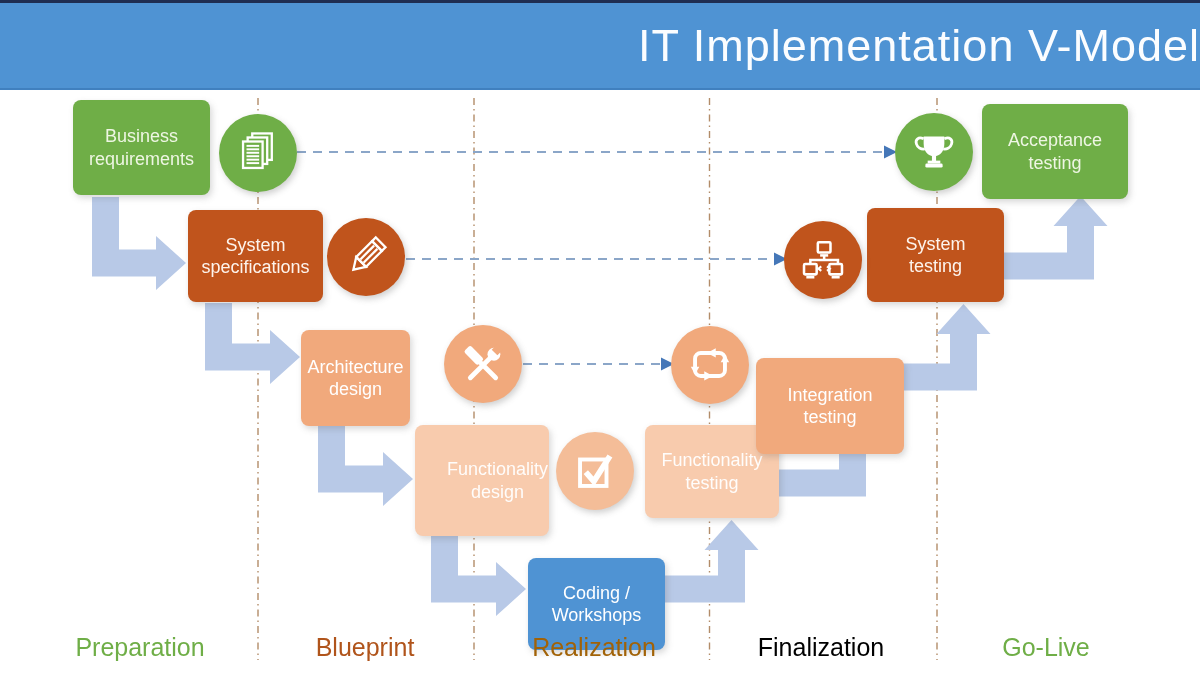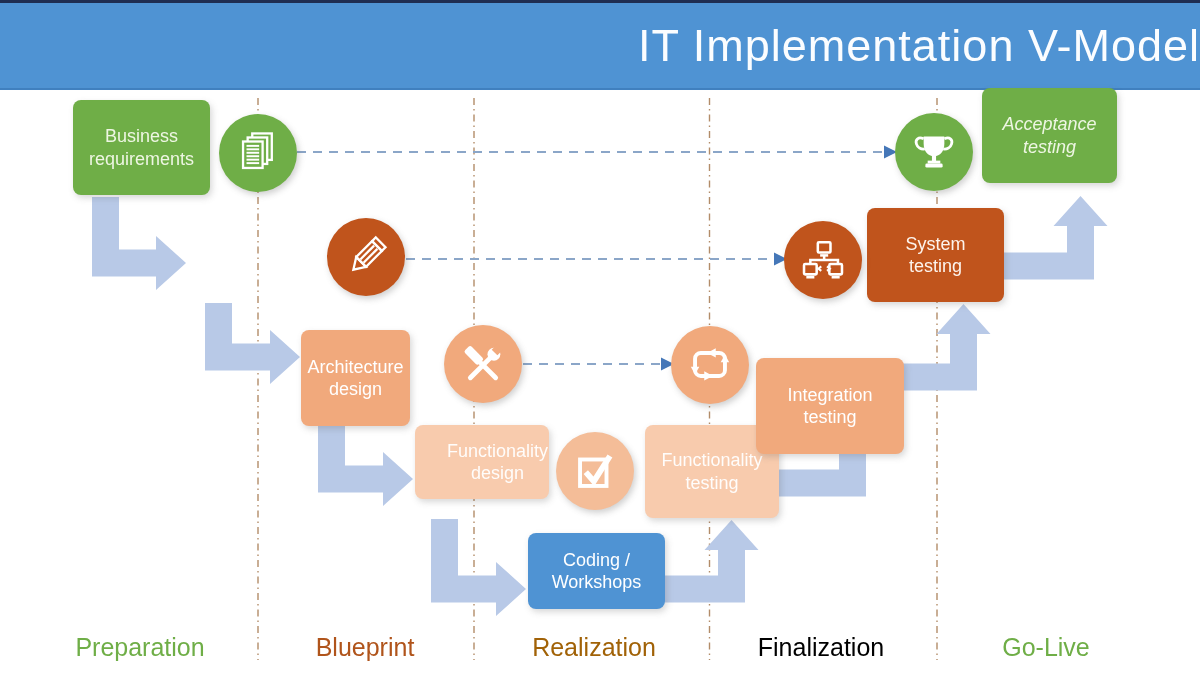--- a/index.html
+++ b/index.html
@@ -87,46 +87,49 @@
       <polygon points="779,469.5 839,469.5 839,443 825.5,443 852.5,413 879.5,443 866,443 866,496.5 779,496.5"></polygon>
       <polygon points="891,363.5 950,363.5 950,334 936.5,334 963.5,304 990.5,334 977,334 977,390.5 891,390.5"></polygon>
       <polygon points="1003,252.5 1067,252.5 1067,226 1053.5,226 1080.5,196 1107.5,226 1094,226 1094,279.5 1003,279.5"></polygon>
     </g>
   </svg>
 
   <div class="box c-green" style="left:73px;top:100px;width:137px;height:95px;">
     <span>Business requirements</span>
   </div>
 
+  <div class="box c-dkorange" style="left:188px;top:210px;width:135px;height:92px;">
+    <span>System specifications</span>
+  </div>
 
   <div class="box c-midorange" style="left:301px;top:330px;width:109px;height:96px;">
     <span>Architecture design</span>
   </div>
 
-  <div class="box c-ltorange" style="left:415px;top:425px;width:134px;height:74px;padding-left:43px;">
+  <div class="box c-ltorange" style="left:415px;top:425px;width:134px;height:111px;padding-left:43px;">
     <span>Functionality design</span>
   </div>
 
-  <div class="box c-blue" style="left:528px;top:533px;width:137px;height:76px;">
+  <div class="box c-blue" style="left:528px;top:558px;width:137px;height:92px;">
     <span>Coding / Workshops</span>
   </div>
 
   <div class="box c-ltorange" style="left:645px;top:425px;width:134px;height:93px;">
     <span>Functionality testing</span>
   </div>
 
   <div class="box c-midorange" style="left:756px;top:315px;width:148px;height:96px;margin-top:43px;">
     <span>Integration testing</span>
   </div>
 
   <div class="box c-dkorange" style="left:867px;top:208px;width:137px;height:94px;">
     <span>System testing</span>
   </div>
 
-  <div class="box c-green" style="left:982px;top:88px;width:135px;height:95px;font-style:italic;">
+  <div class="box c-green" style="left:982px;top:104px;width:146px;height:95px;">
     <span>Acceptance testing</span>
   </div>
 
   <div class="circle c-green" style="left:219px;top:114px;">
     <svg width="46" height="46" viewBox="0 0 40 40">
       <g stroke="#ffffff" stroke-width="2" fill="#6fae47">
         <rect x="15" y="3" width="17" height="23"></rect>
         <rect x="11" y="6.5" width="17" height="23"></rect>
         <rect x="7" y="10" width="17" height="23"></rect>
       </g>

